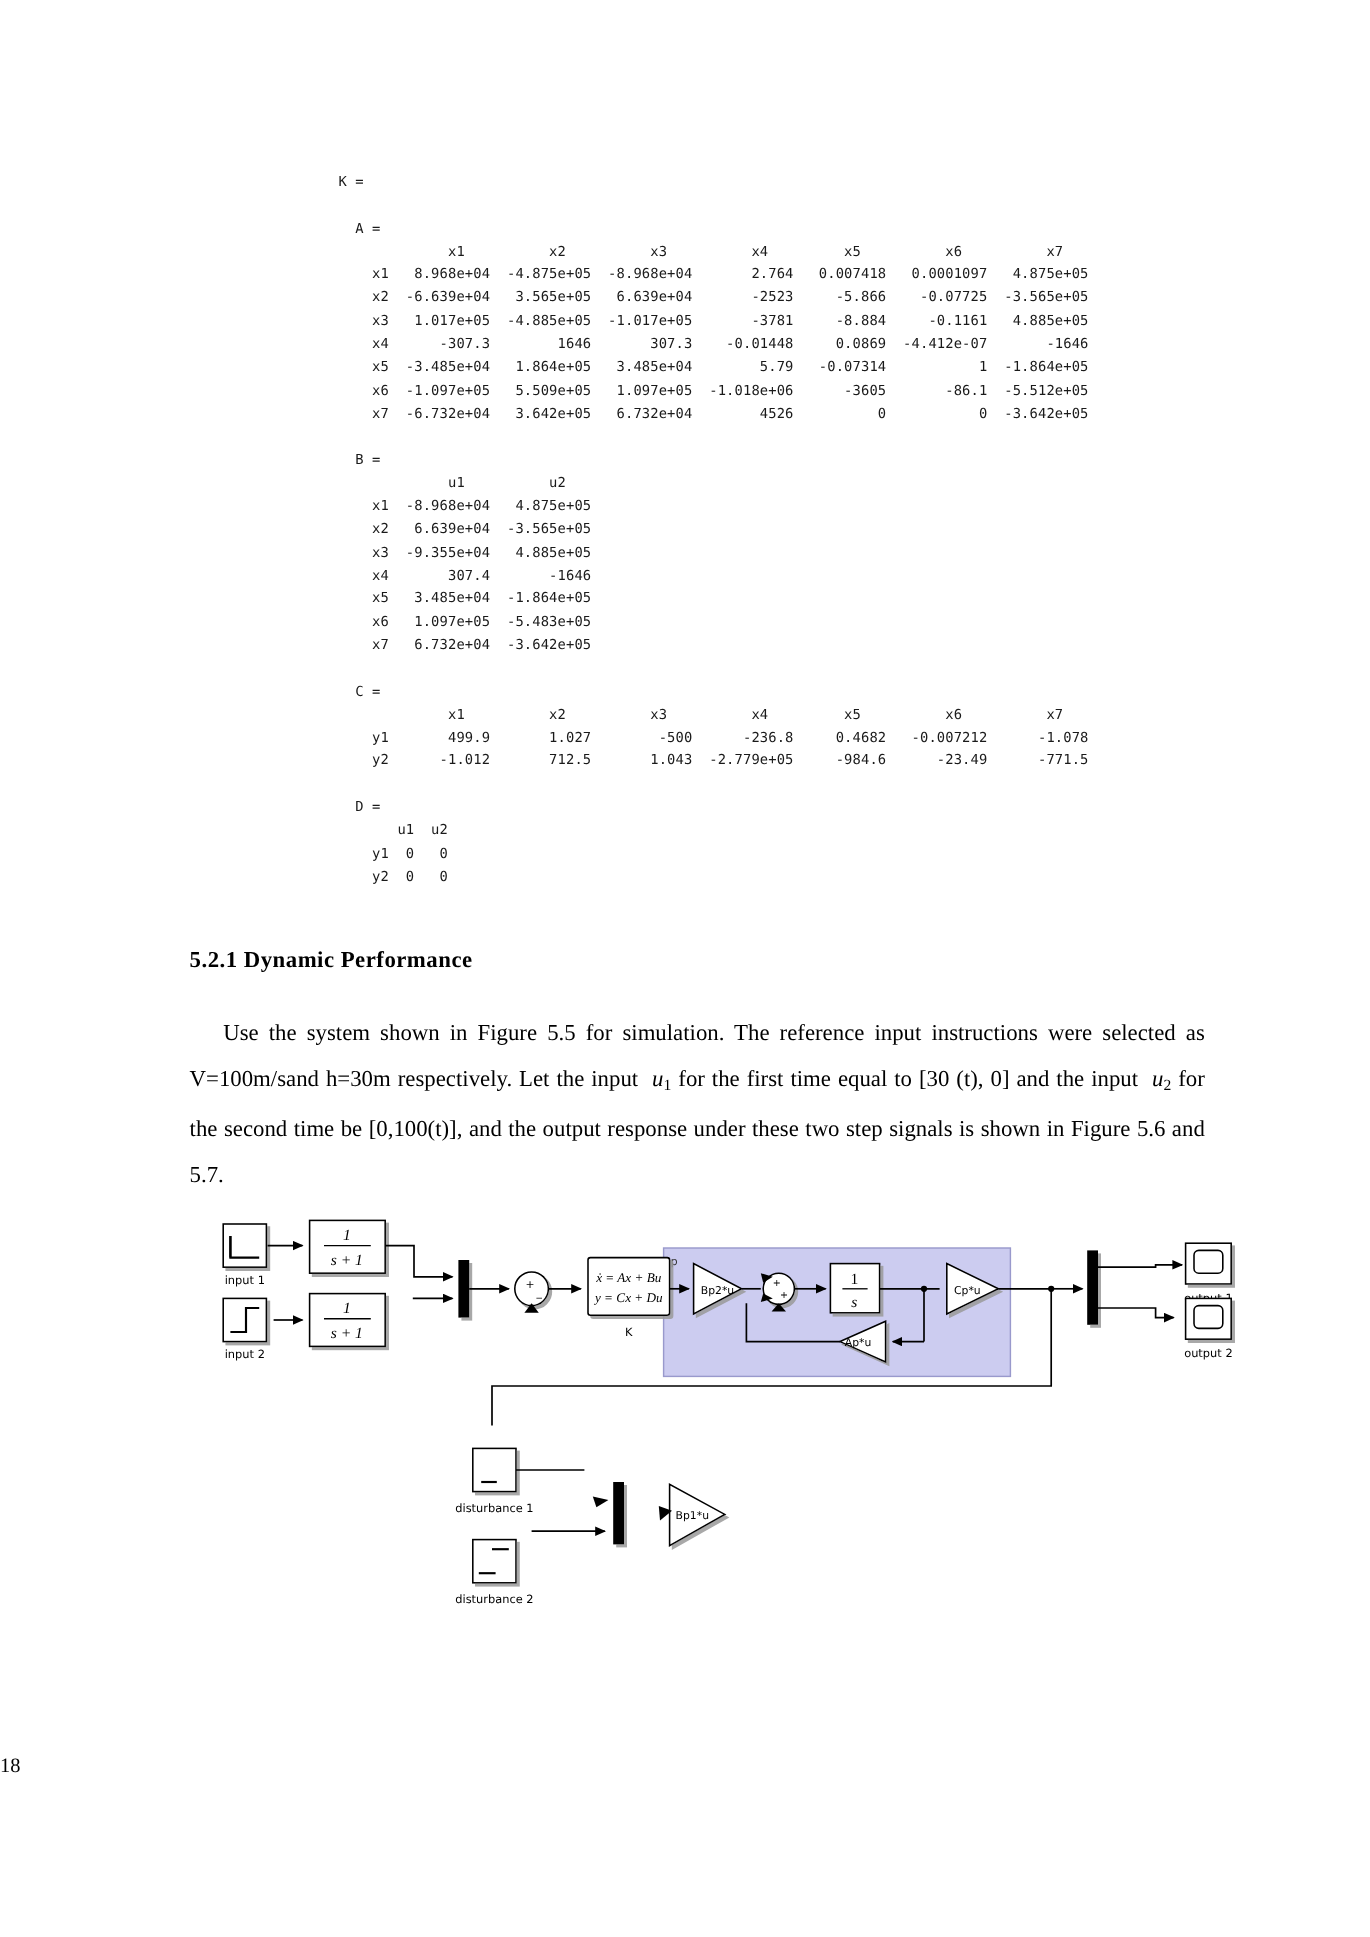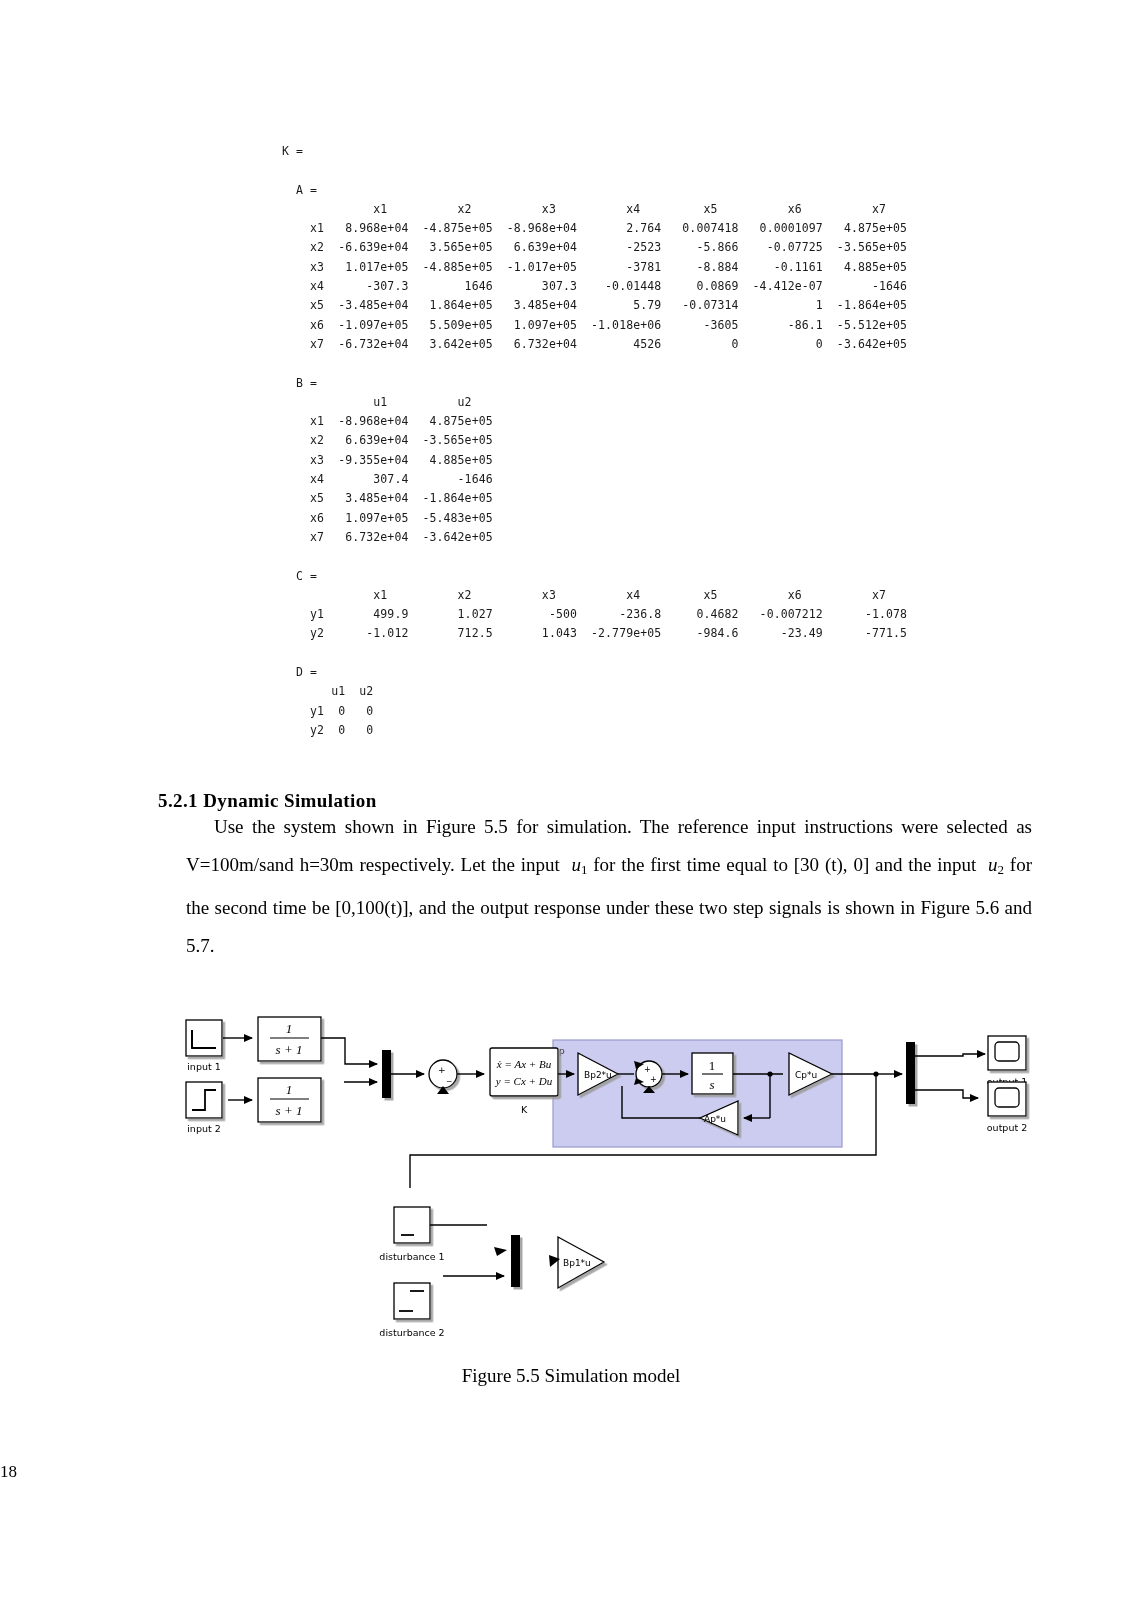--- a/index.html
+++ b/index.html
@@ -40,28 +40,27 @@
     font-family: "Liberation Serif", serif;
     font-weight: bold;
     font-size: 19px;
     letter-spacing: 0.4px;
   }
 
   
   .para {
     position: absolute;
     left: 158px;
-    top: 808px;
+    top: 843px;
     width: 846px;
     font-family: "Liberation Serif", serif;
     font-size: 19px;
     line-height: 38px;
     text-align: justify;
     text-indent: 28px;
-    margin-left: 28px;
   }
   .para .sub { font-size: 13px; vertical-align: -3px; }
   .para i { font-family: "Liberation Serif", serif; }
 
   
   .figure {
     position: absolute;
     left: 0;
     top: 1000px;
     width: 1142px;
@@ -88,21 +87,21 @@
     font-size: 17px;
   }
 </style>
 </head>
 <body>
 
 <div class="page">
 
   <div class="console" id="console-root"><span class="row">K =</span><span class="blank">&nbsp;</span><span class="row">  A = </span><span class="row">             x1          x2          x3          x4         x5          x6          x7</span><span class="row">    x1   8.968e+04  -4.875e+05  -8.968e+04       2.764   0.007418   0.0001097   4.875e+05</span><span class="row">    x2  -6.639e+04   3.565e+05   6.639e+04       -2523     -5.866    -0.07725  -3.565e+05</span><span class="row">    x3   1.017e+05  -4.885e+05  -1.017e+05       -3781     -8.884     -0.1161   4.885e+05</span><span class="row">    x4      -307.3        1646       307.3    -0.01448     0.0869  -4.412e-07       -1646</span><span class="row">    x5  -3.485e+04   1.864e+05   3.485e+04        5.79   -0.07314           1  -1.864e+05</span><span class="row">    x6  -1.097e+05   5.509e+05   1.097e+05  -1.018e+06      -3605       -86.1  -5.512e+05</span><span class="row">    x7  -6.732e+04   3.642e+05   6.732e+04        4526          0           0  -3.642e+05</span><span class="blank">&nbsp;</span><span class="row">  B = </span><span class="row">             u1          u2</span><span class="row">    x1  -8.968e+04   4.875e+05</span><span class="row">    x2   6.639e+04  -3.565e+05</span><span class="row">    x3  -9.355e+04   4.885e+05</span><span class="row">    x4       307.4       -1646</span><span class="row">    x5   3.485e+04  -1.864e+05</span><span class="row">    x6   1.097e+05  -5.483e+05</span><span class="row">    x7   6.732e+04  -3.642e+05</span><span class="blank">&nbsp;</span><span class="row">  C = </span><span class="row">             x1          x2          x3          x4         x5          x6          x7</span><span class="row">    y1       499.9       1.027        -500      -236.8     0.4682   -0.007212      -1.078</span><span class="row">    y2      -1.012       712.5       1.043  -2.779e+05     -984.6      -23.49      -771.5</span><span class="blank">&nbsp;</span><span class="row">  D = </span><span class="row">       u1  u2</span><span class="row">    y1  0   0</span><span class="row">    y2  0   0</span></div>
 
-  <div class="sec-heading">5.2.1 Dynamic Simulation</div>
+  <div class="sec-heading">5.2.1 Dynamic Performance</div>
 
   <div class="para">
     <span>Use the system shown in Figure 5.5 for simulation. The reference input instructions were selected as V=100m/sand h=30m respectively. Let the input&nbsp;&nbsp;</span><i>u</i><span class="sub">1</span><span>&nbsp;for the first time equal to [30 (t), 0] and the input&nbsp;&nbsp;</span><i>u</i><span class="sub">2</span><span>&nbsp;for the second time be [0,100(t)], and the output response under these two step signals is shown in&nbsp;Figure 5.6 and 5.7.</span>
   </div>
 
   <div class="figure">
     <svg class="fig-svg" width="1142" height="350" viewBox="0 0 1142 350" xmlns="http://www.w3.org/2000/svg">
       <defs>
         <marker id="arrow" markerWidth="9" markerHeight="9" refX="8" refY="4" orient="auto" markerUnits="userSpaceOnUse">
           <path d="M0,0 L9,4 L0,8 z" fill="#000"></path>
@@ -266,17 +265,16 @@
 
       <g filter="url(#shadow)">
         <path d="M558,237 L558,288 L604,262 z" fill="#fff" stroke="#000" stroke-width="1.3"></path>
       </g>
       <path d="M549,255 L560,259 L550,267 z" fill="#000"></path>
       <text x="563" y="266" font-family="'DejaVu Sans', sans-serif" font-size="9">Bp1*u</text>
 
     </svg>
   </div>
 
-  <div class="caption">Figure 5.5 Simulation model</div>
 
   <div class="page-number">18</div>
 
 </div>
 
 </body></html>

